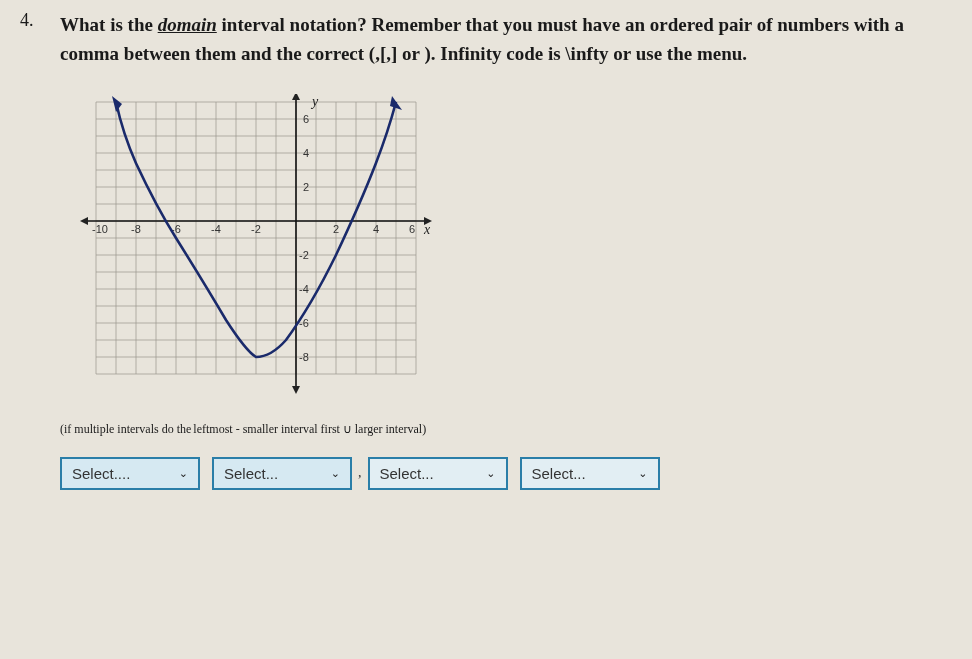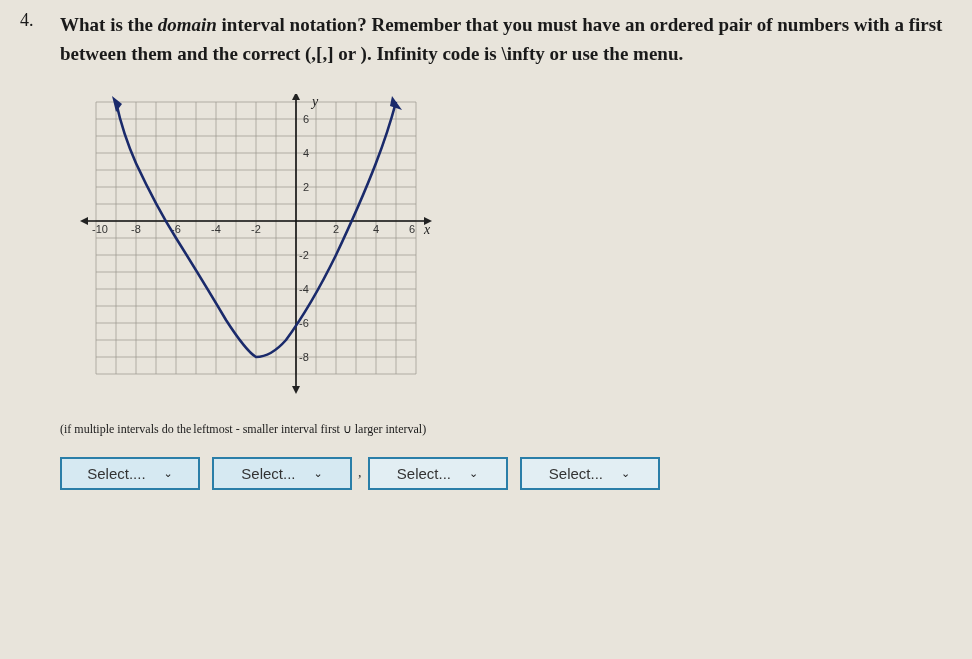--- a/index.html
+++ b/index.html
@@ -19,21 +19,21 @@
     .q-number {
       font-size: 18px;
       font-weight: normal;
       min-width: 22px;
     }
     .q-text {
       font-size: 19px;
       line-height: 1.55;
       font-weight: 600;
     }
-    .q-text .domain { font-style: italic; font-weight: bold; }
+    .q-text .domain { font-style: italic; font-weight: bold; text-decoration: underline; }
     .graph-wrap {
       margin: 25px 0 0 56px;
     }
     svg.graph {
       display: block;
     }
     .hint {
       font-size: 12px;
       margin: 28px 0 0 40px;
       font-weight: 400;
@@ -47,21 +47,21 @@
     }
     .select-box {
       border: 2px solid #2a7ea8;
       background: #d6e9f2;
       padding: 6px 10px;
       font-size: 15px;
       font-family: Arial, sans-serif;
       color: #333;
       display: flex;
       align-items: center;
-      justify-content: center;
+      justify-content: space-between;
       min-width: 140px;
       cursor: pointer;
     }
     .select-box.pale { background: #e2eef3; }
     .chev {
       font-size: 11px;
       margin-left: 18px;
       color: #222;
     }
     .comma-sep {
@@ -69,21 +69,21 @@
       margin: 0 -6px 0 -6px;
       color: #333;
     }
   </style>
 </head>
 <body>
 
 <div class="question-row">
   <div class="q-number">4.</div>
   <div class="q-text">
-    <span>What is the </span><span class="domain">domain</span><span> interval notation?  Remember that you must have an ordered pair of numbers with a first between them and the correct (,[,] or ).  Infinity code is \infty or use the menu.</span>
+    <span>What is the </span><span class="domain">domain</span><span> interval notation?  Remember that you must have an ordered pair of numbers with a comma between them and the correct (,[,] or ).  Infinity code is \infty or use the menu.</span>
   </div>
 </div>
 
 <div class="graph-wrap">
   <svg class="graph" width="360" height="300" viewBox="0 0 360 300">
 
     <defs>
       <marker id="arrow" viewBox="0 0 10 10" refX="5" refY="5" markerWidth="5" markerHeight="5" orient="auto-start-reverse">
         <path d="M 0 0 L 10 5 L 0 10 z" fill="#222"></path>
       </marker>

